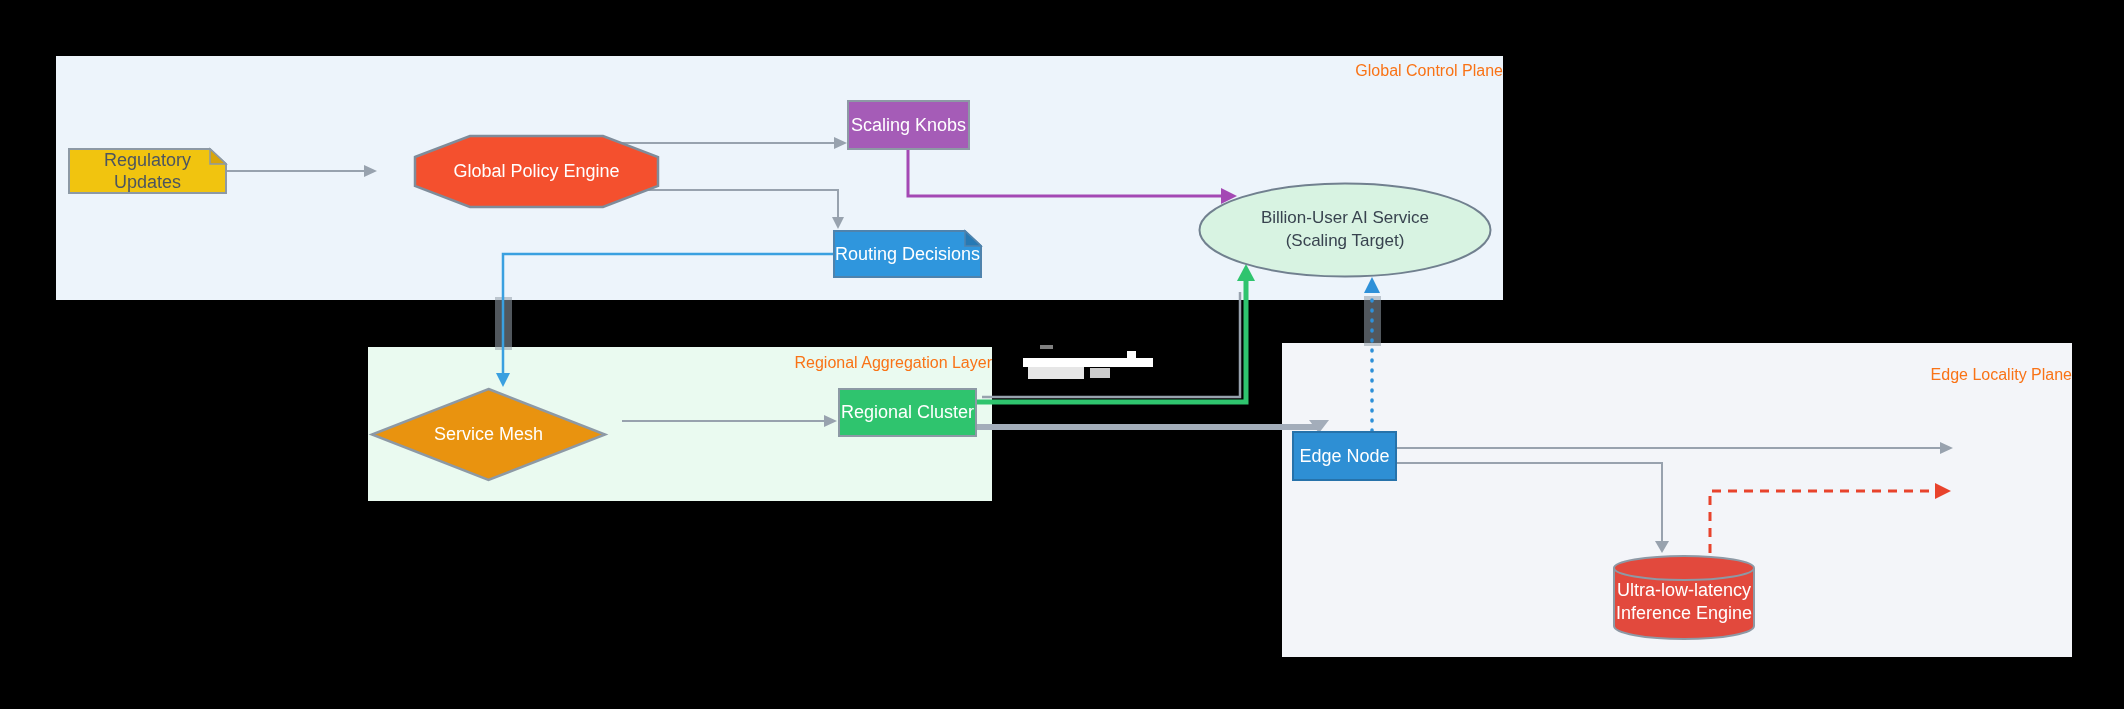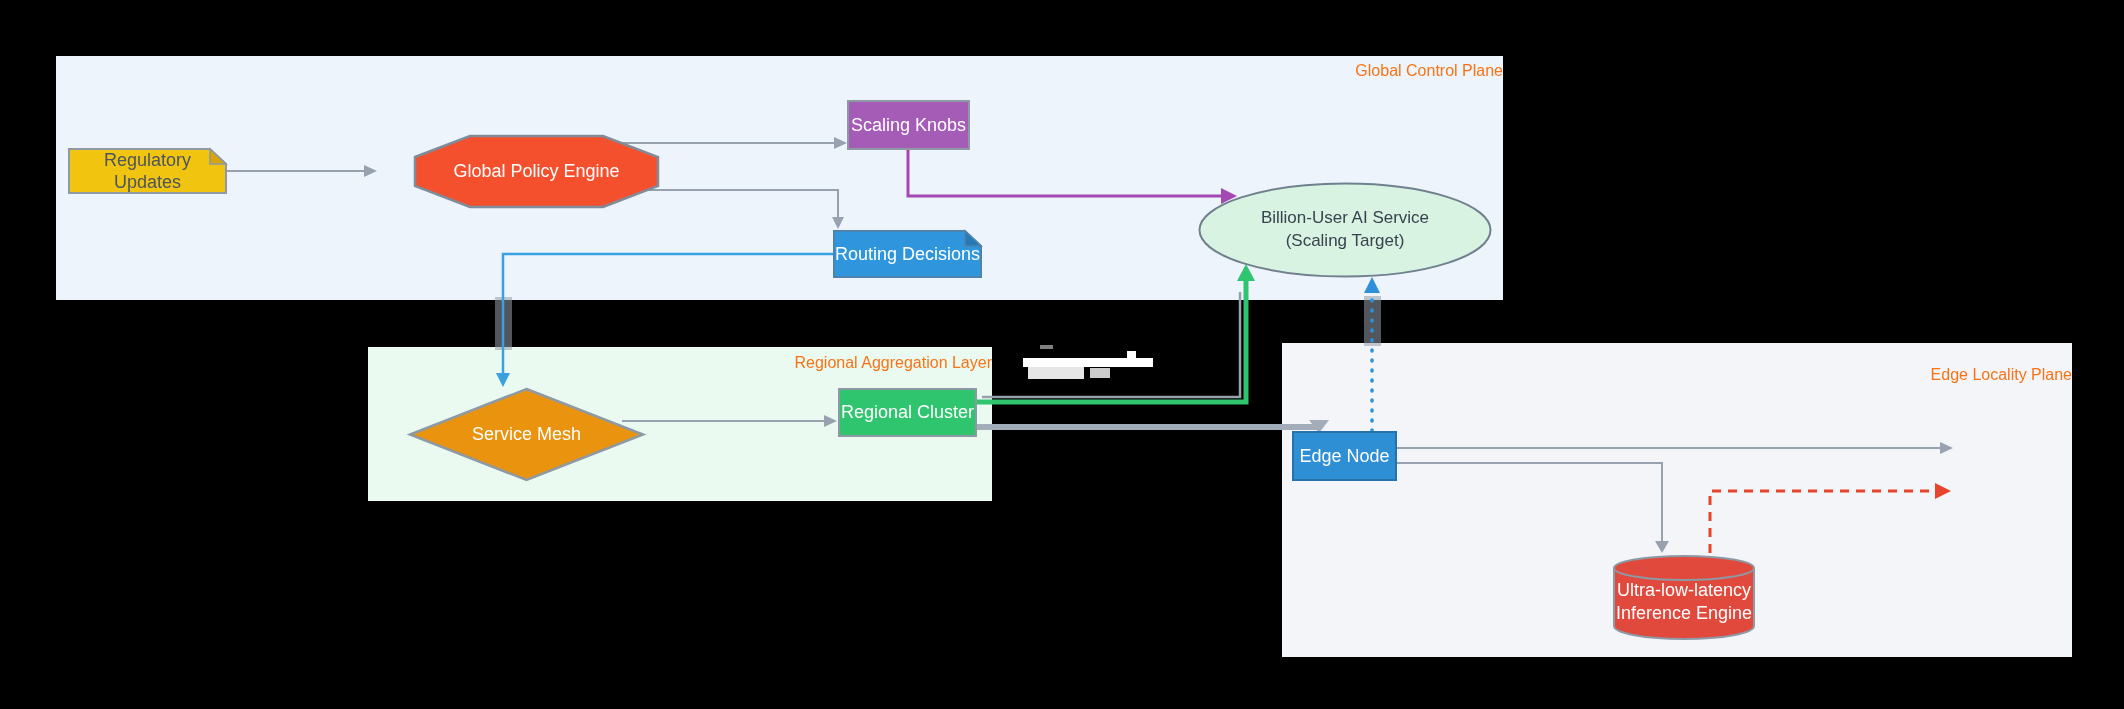--- a/index.html
+++ b/index.html
@@ -16,21 +16,21 @@
   .edges-overlay{position:absolute;left:0;top:0;pointer-events:none;}
   .node{position:absolute;}
   .node .shape-svg{position:absolute;left:0;top:0;width:100%;height:100%;overflow:visible;}
   .node .label{position:absolute;left:0;top:0;right:0;bottom:0;display:flex;align-items:center;
                justify-content:center;text-align:center;font-size:18px;color:#fff;line-height:1.25;}
   #node-regulatory{left:68px;top:148px;width:159px;height:46px;}
   #node-regulatory .label{color:#4c5560;}
   #node-policy{left:377px;top:135px;width:245px;height:73px;margin-left:37px;}
   #node-scaling{left:847px;top:100px;width:123px;height:50px;background:#a55cb7;border:2px solid #8d99a5;box-sizing:border-box;}
   #node-routing{left:833px;top:230px;width:149px;height:48px;}
-  #node-mesh{left:408px;top:388px;width:237px;height:93px;}
+  #node-mesh{left:370px;top:388px;width:237px;height:93px;}
   #node-cluster{left:838px;top:388px;width:139px;height:49px;background:#2fc46e;border:2px solid #8d99a5;box-sizing:border-box;}
   #node-edgenode{left:1292px;top:431px;width:105px;height:50px;background:#2e8fd4;border:2px solid #2672aa;box-sizing:border-box;}
   #node-delta{left:1955px;top:422px;width:102px;height:83px;}
   #node-delta .label{padding-top:10px;}
   #node-inference{left:1613px;top:555px;width:142px;height:85px;}
   #node-inference .label{padding-top:8px;}
   #node-ai{left:1198px;top:182px;width:294px;height:96px;}
   #node-ai .label{color:#38434f;font-size:17px;flex-direction:column;line-height:1.35;}
 </style>
 </head>

